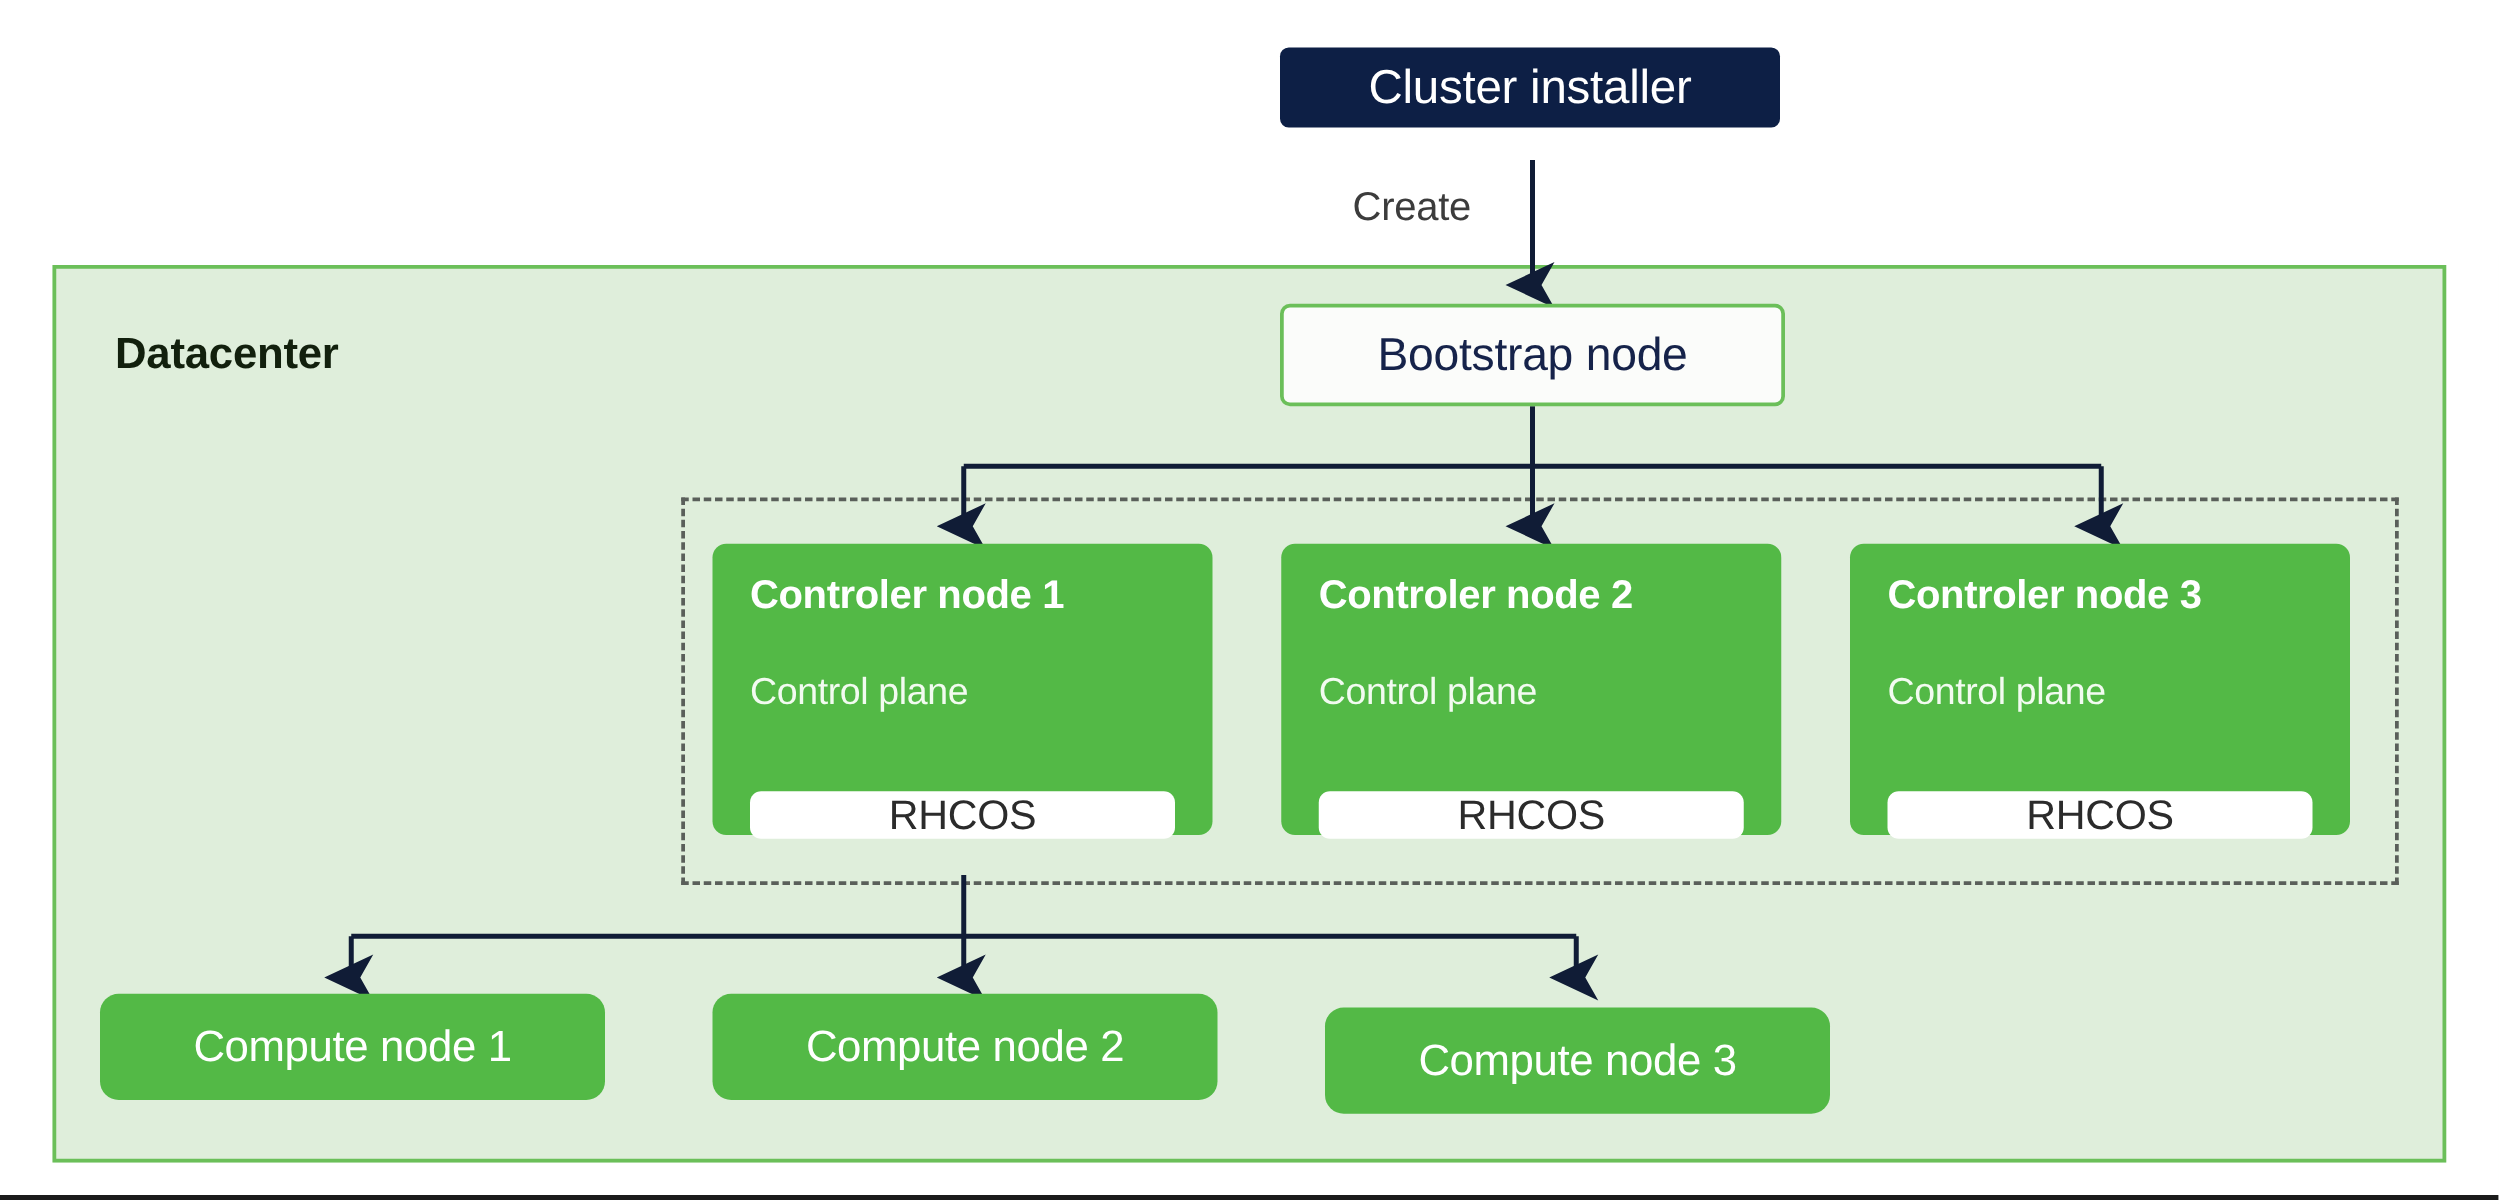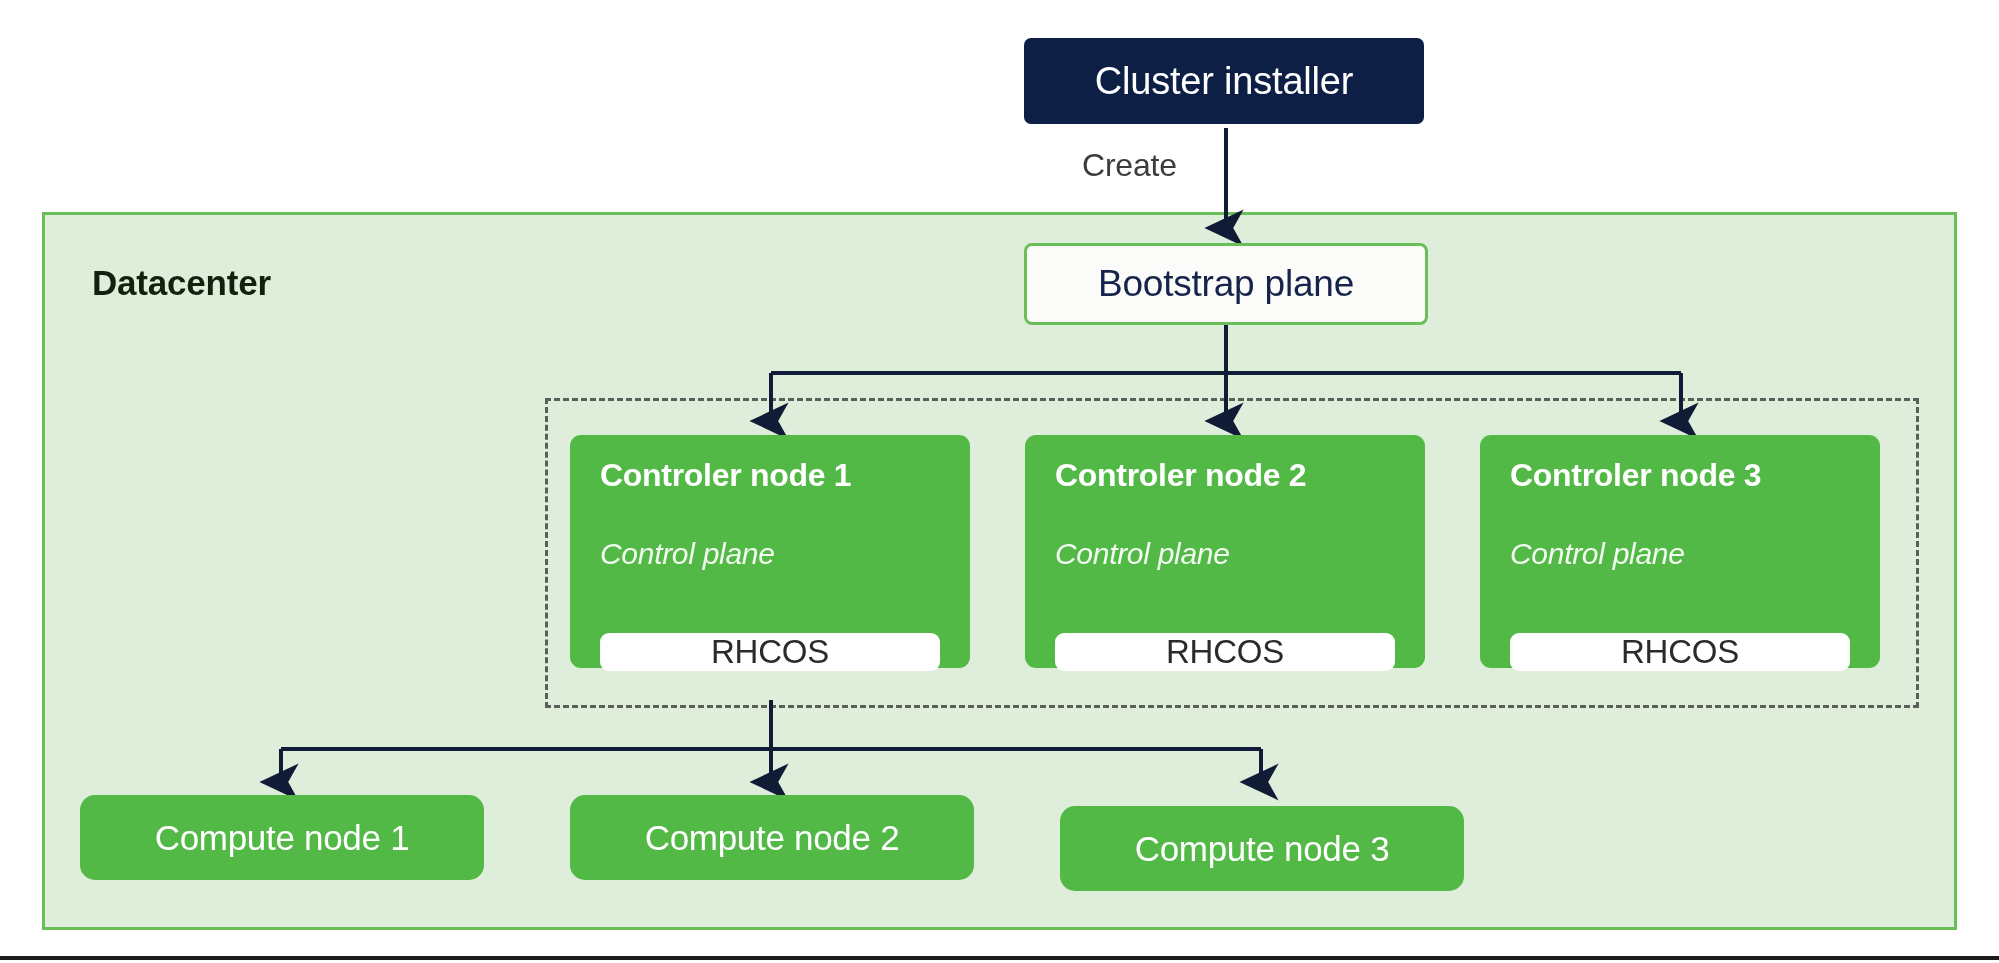--- a/index.html
+++ b/index.html
@@ -73,21 +73,21 @@
     position: absolute;
     box-sizing: border-box;
     display: flex;
     flex-direction: column;
     justify-content: center;
   }
   .installer-box {
     left: 1024px;
     top: 38px;
     width: 400px;
-    height: 86px;
+    height: 64px;
     background: #0d1f45;
     border-radius: 7px;
     align-items: center;
     justify-content: center;
   }
   .installer-box .lbl {
     color: #ffffff;
     font-size: 38px;
     font-weight: normal;
     letter-spacing: -0.2px;
@@ -141,21 +141,20 @@
     white-space: nowrap;
   }
   .ctrl-box .csub {
     color: #f2fbf0;
     font-size: 30px;
     font-weight: normal;
     letter-spacing: -0.3px;
     line-height: 1.2;
     margin-top: 2px;
     white-space: nowrap;
-    font-style: italic;
   }
   .rhcos {
     margin-top: 22px;
     height: 58px;
     background: #ffffff;
     border-radius: 9px;
     display: flex;
     align-items: center;
     justify-content: center;
     text-align: right;
@@ -233,21 +232,21 @@
     <line x1="1261" y1="749" x2="1261" y2="782" stroke="#101c36" stroke-width="4" marker-end="url(#arrowhead)"></line>
   </svg>
 
   <div class="box installer-box">
     <span class="lbl">Cluster installer</span>
   </div>
 
   <div class="create-label">Create</div>
 
   <div class="box bootstrap-box">
-    <span class="lbl">Bootstrap plane</span>
+    <span class="lbl">Bootstrap node</span>
   </div>
 
   <div class="box ctrl-box n1">
     <span class="ctitle">Controler node 1</span>
     <span class="csub">Control plane</span>
     <div class="rhcos">
       <span class="lbl">RHCOS</span>
     </div>
   </div>
 

